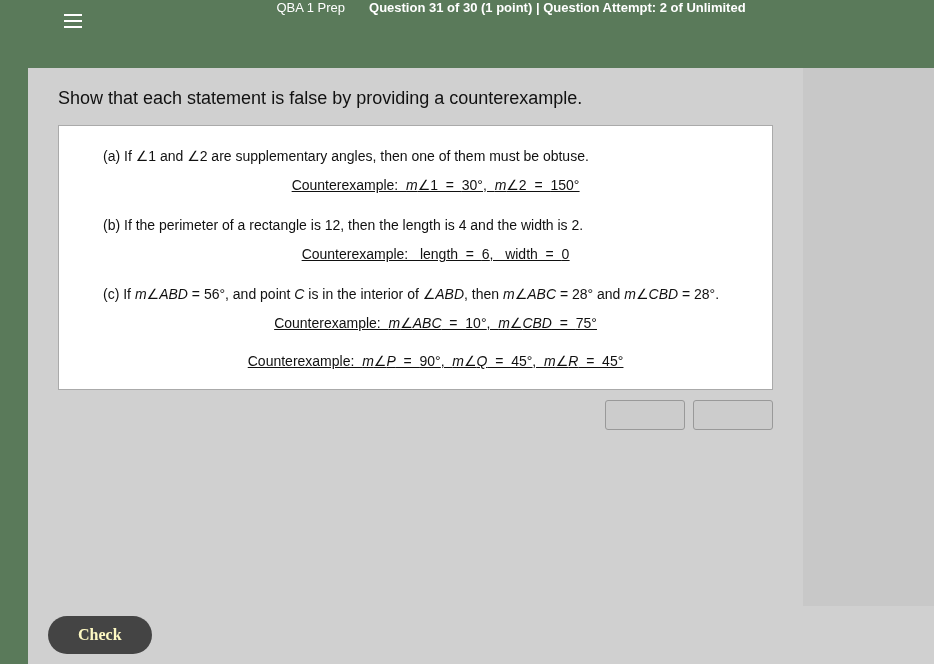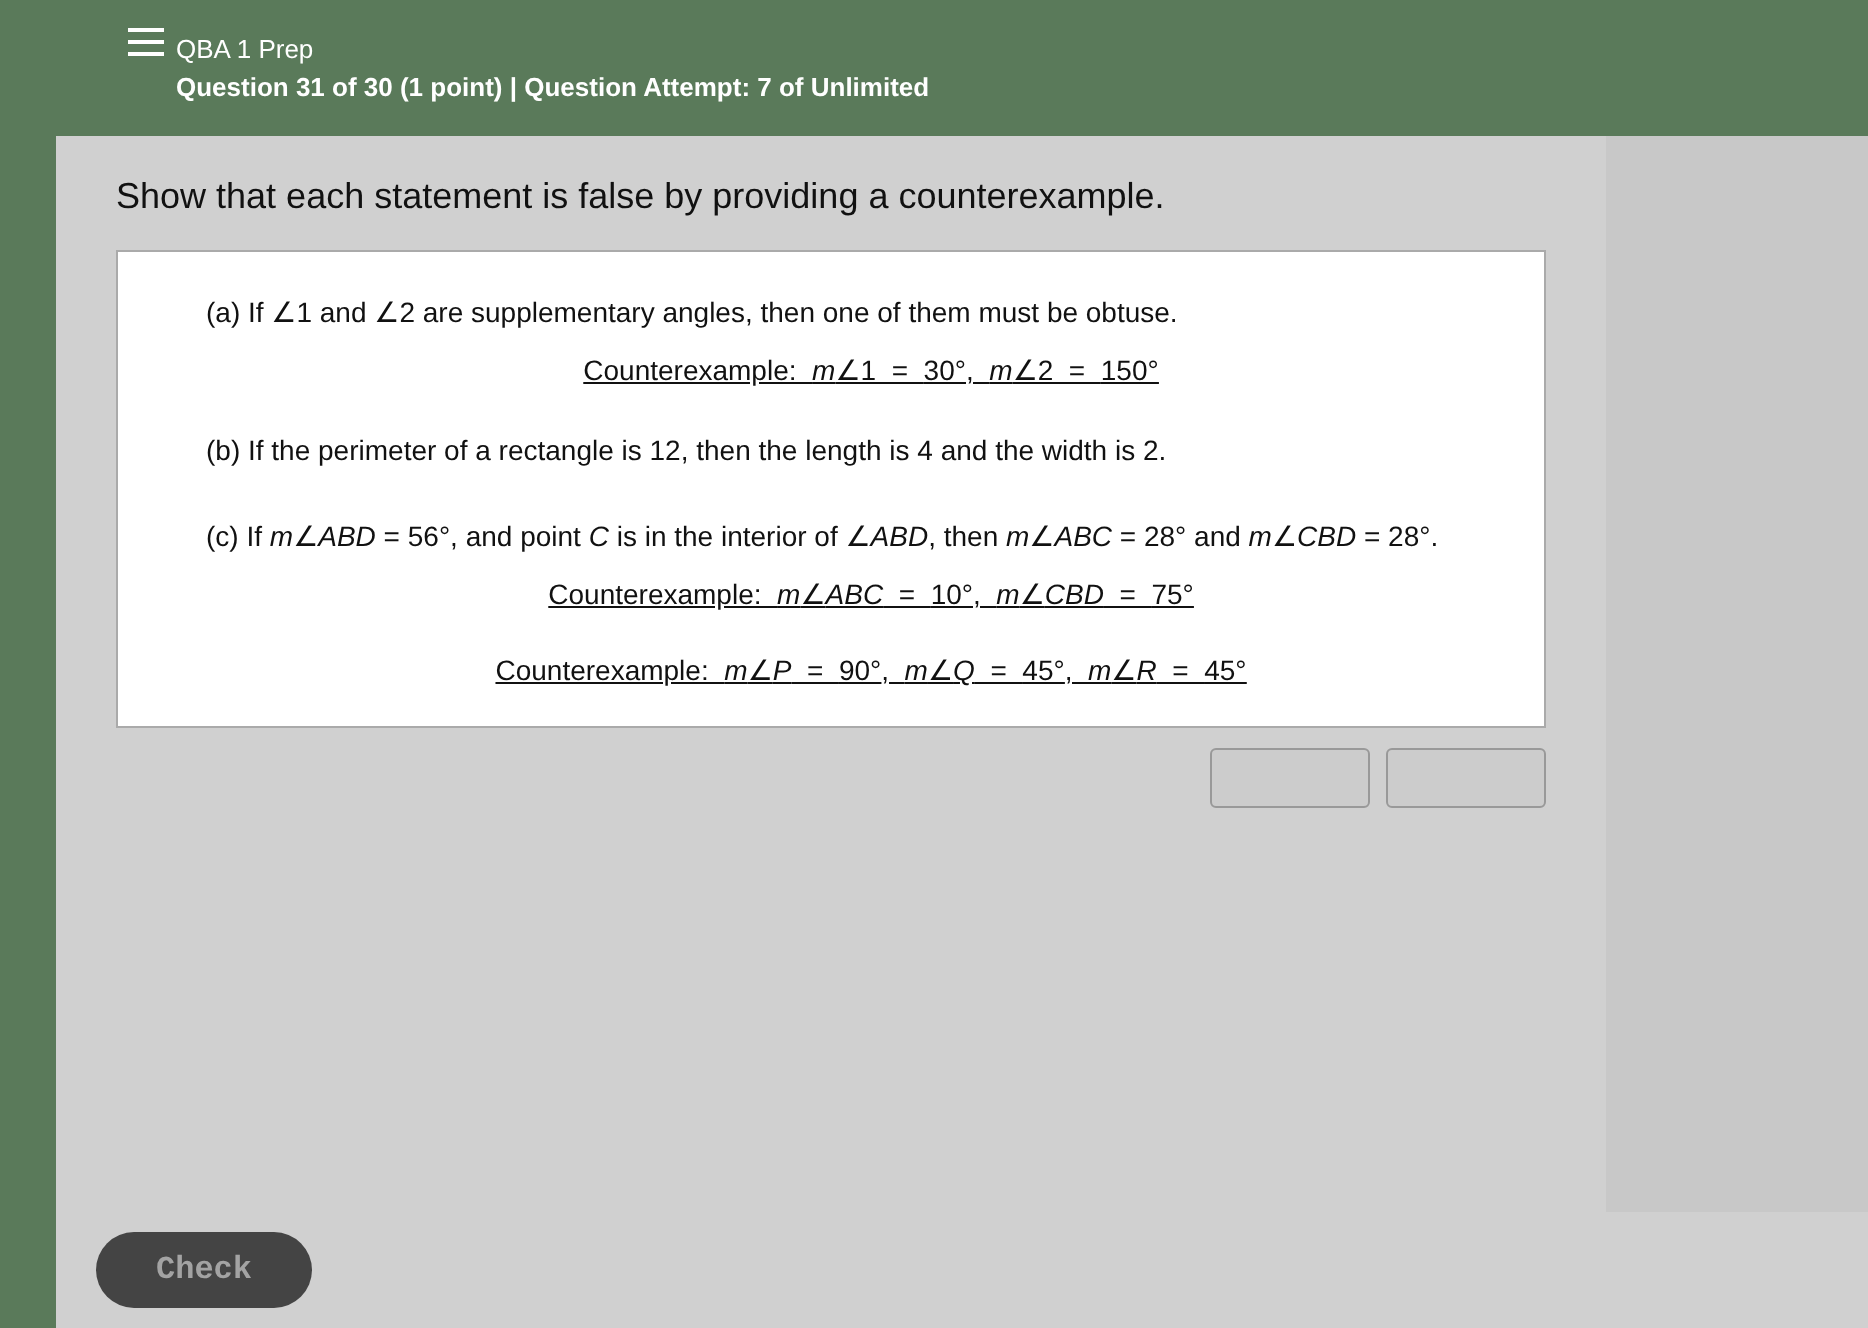--- a/index.html
+++ b/index.html
@@ -22,21 +22,20 @@
     }
 
     
     .header-bar {
       position: absolute;
       left: 28px; top: 0;
       width: 906px;
       height: 68px;
       background: #5a7a5a;
       display: flex;
-      flex-direction: column;
       justify-content: center;
       padding-left: 40px;
       gap: 4px;
     }
 
     .header-menu-icon {
       position: absolute;
       left: 36px;
       top: 14px;
       display: flex;
@@ -136,26 +135,26 @@
       height: 58px;
       background: #d0d0d0;
       display: flex;
       align-items: center;
       padding: 0 20px;
       gap: 10px;
     }
 
     .check-button {
       background: #444;
-      color: #a3a3a3;
+      color: #fef9c3;
       border: none;
       border-radius: 20px;
       padding: 10px 30px;
       font-size: 16px;
-      font-family: Liberation Mono, monospace;
+      font-family: Liberation Serif, serif;
       font-weight: bold;
       cursor: pointer;
     }
 
     .nav-btn {
       background: #ccc;
       border: 1px solid #999;
       border-radius: 3px;
       width: 80px;
       height: 30px;
@@ -171,41 +170,44 @@
 <div class="header-bar">
   <div class="header-menu-icon">
     <span></span>
     <span></span>
     <span></span>
   </div>
   <div class="header-title">QBA 1 Prep</div>
   <div class="header-subtitle">
     <span>Question 31 of 30 (1 point)</span>
     <span> | </span>
-    <span>Question Attempt: 7 of Unlimited</span>
+    <span>Question Attempt: 2 of Unlimited</span>
   </div>
 </div>
 
 <div class="main-content">
   <div class="page-question">Show that each statement is false by providing a counterexample.</div>
 
   <div class="content-box">
 
     <div class="part">
       <div class="part-statement">
         <span>(a) </span>If ∠1 and ∠2 are supplementary angles, then one of them must be obtuse.
       </div>
       <div class="counterexample-line">
         Counterexample: &nbsp;<span class="math">m</span>∠1 &nbsp;= &nbsp;<span class="underline">30°</span>, &nbsp;<span class="math">m</span>∠2 &nbsp;= &nbsp;<span class="underline">150°</span>
       </div>
     </div>
 
     <div class="part">
       <div class="part-statement">
         <span>(b) </span>If the perimeter of a rectangle is 12, then the length is 4 and the width is 2.
+      </div>
+      <div class="counterexample-line">
+        Counterexample: &nbsp; length &nbsp;= &nbsp;<span class="underline">6</span>, &nbsp; width &nbsp;= &nbsp;<span class="underline">0</span>
       </div>
     </div>
 
     <div class="part">
       <div class="part-statement">
         <span>(c) </span>If <span class="math">m</span>∠<span class="math">ABD</span> = 56°, and point <span class="math">C</span> is in the interior of ∠<span class="math">ABD</span>, then <span class="math">m</span>∠<span class="math">ABC</span> = 28°
         and <span class="math">m</span>∠<span class="math">CBD</span> = 28°.
       </div>
       <div class="counterexample-line">
         Counterexample: &nbsp;<span class="math">m</span>∠<span class="math">ABC</span> &nbsp;= &nbsp;<span class="underline">10°</span>, &nbsp;<span class="math">m</span>∠<span class="math">CBD</span> &nbsp;= &nbsp;<span class="underline">75°</span>

